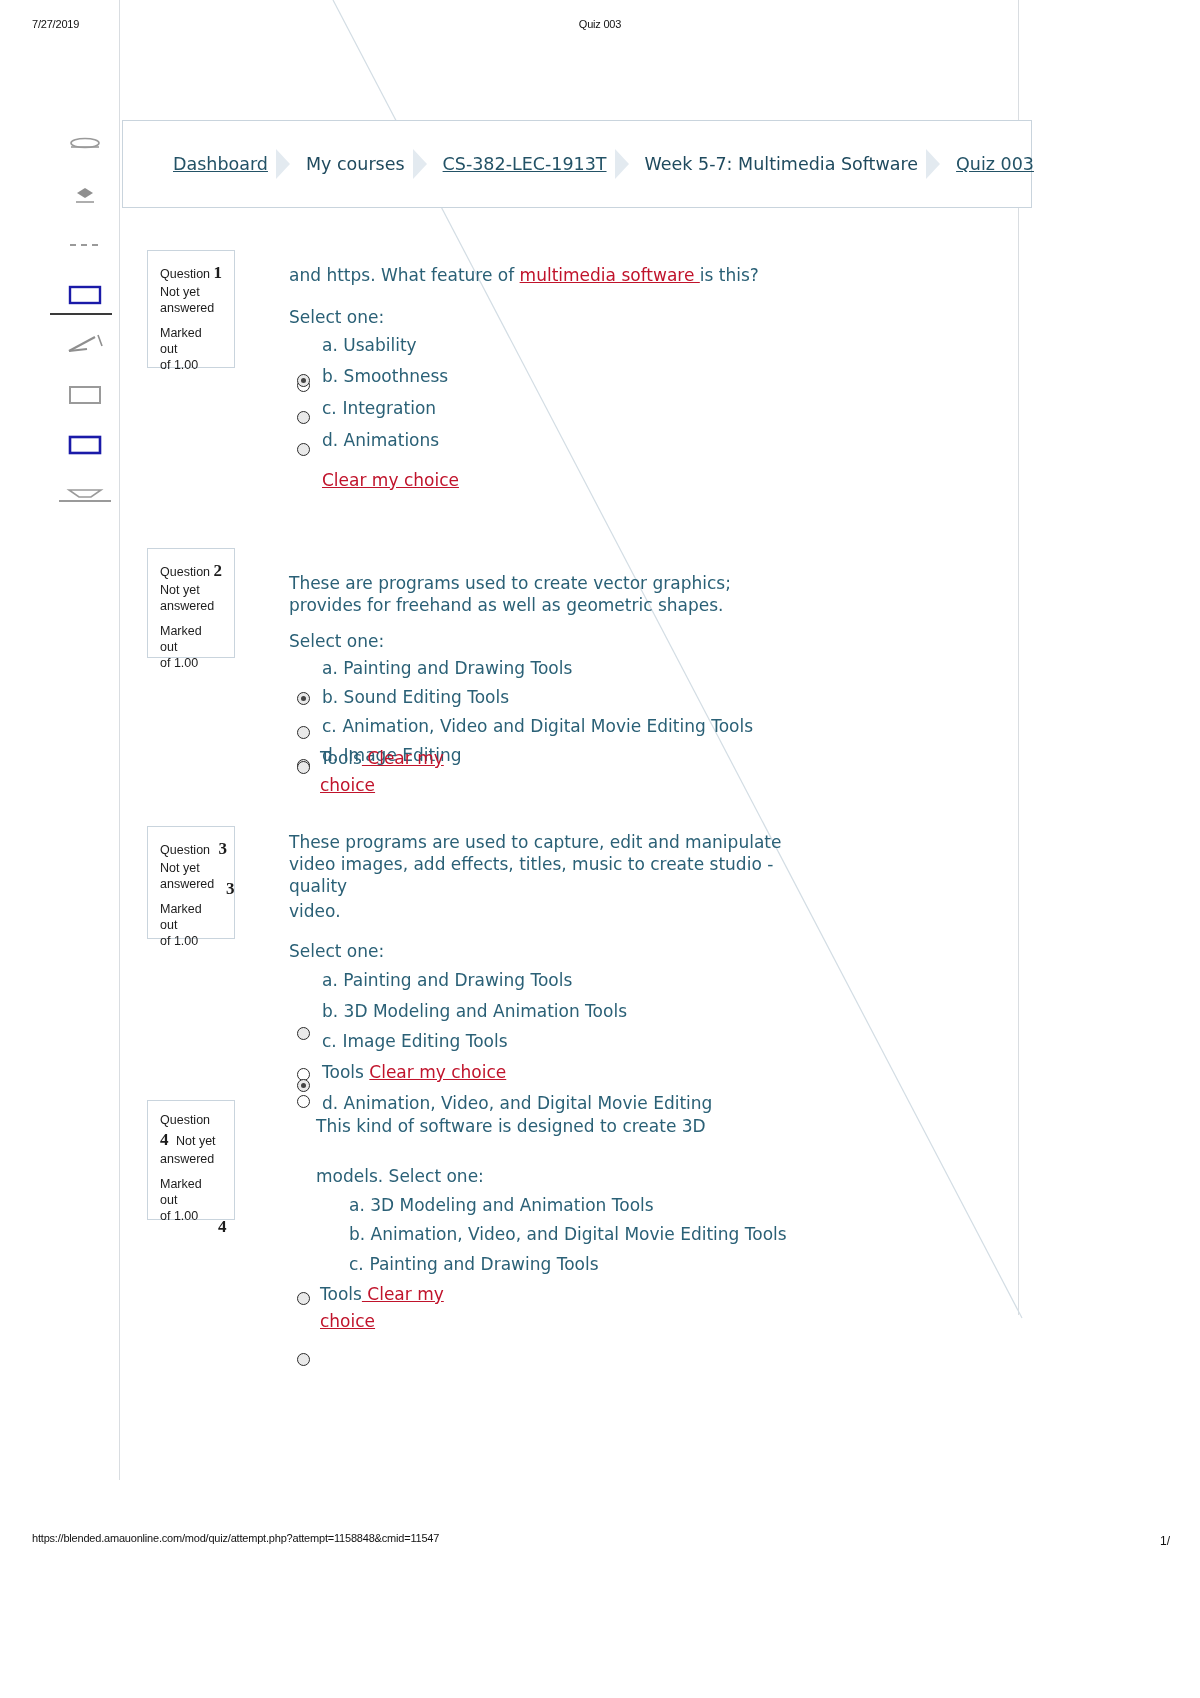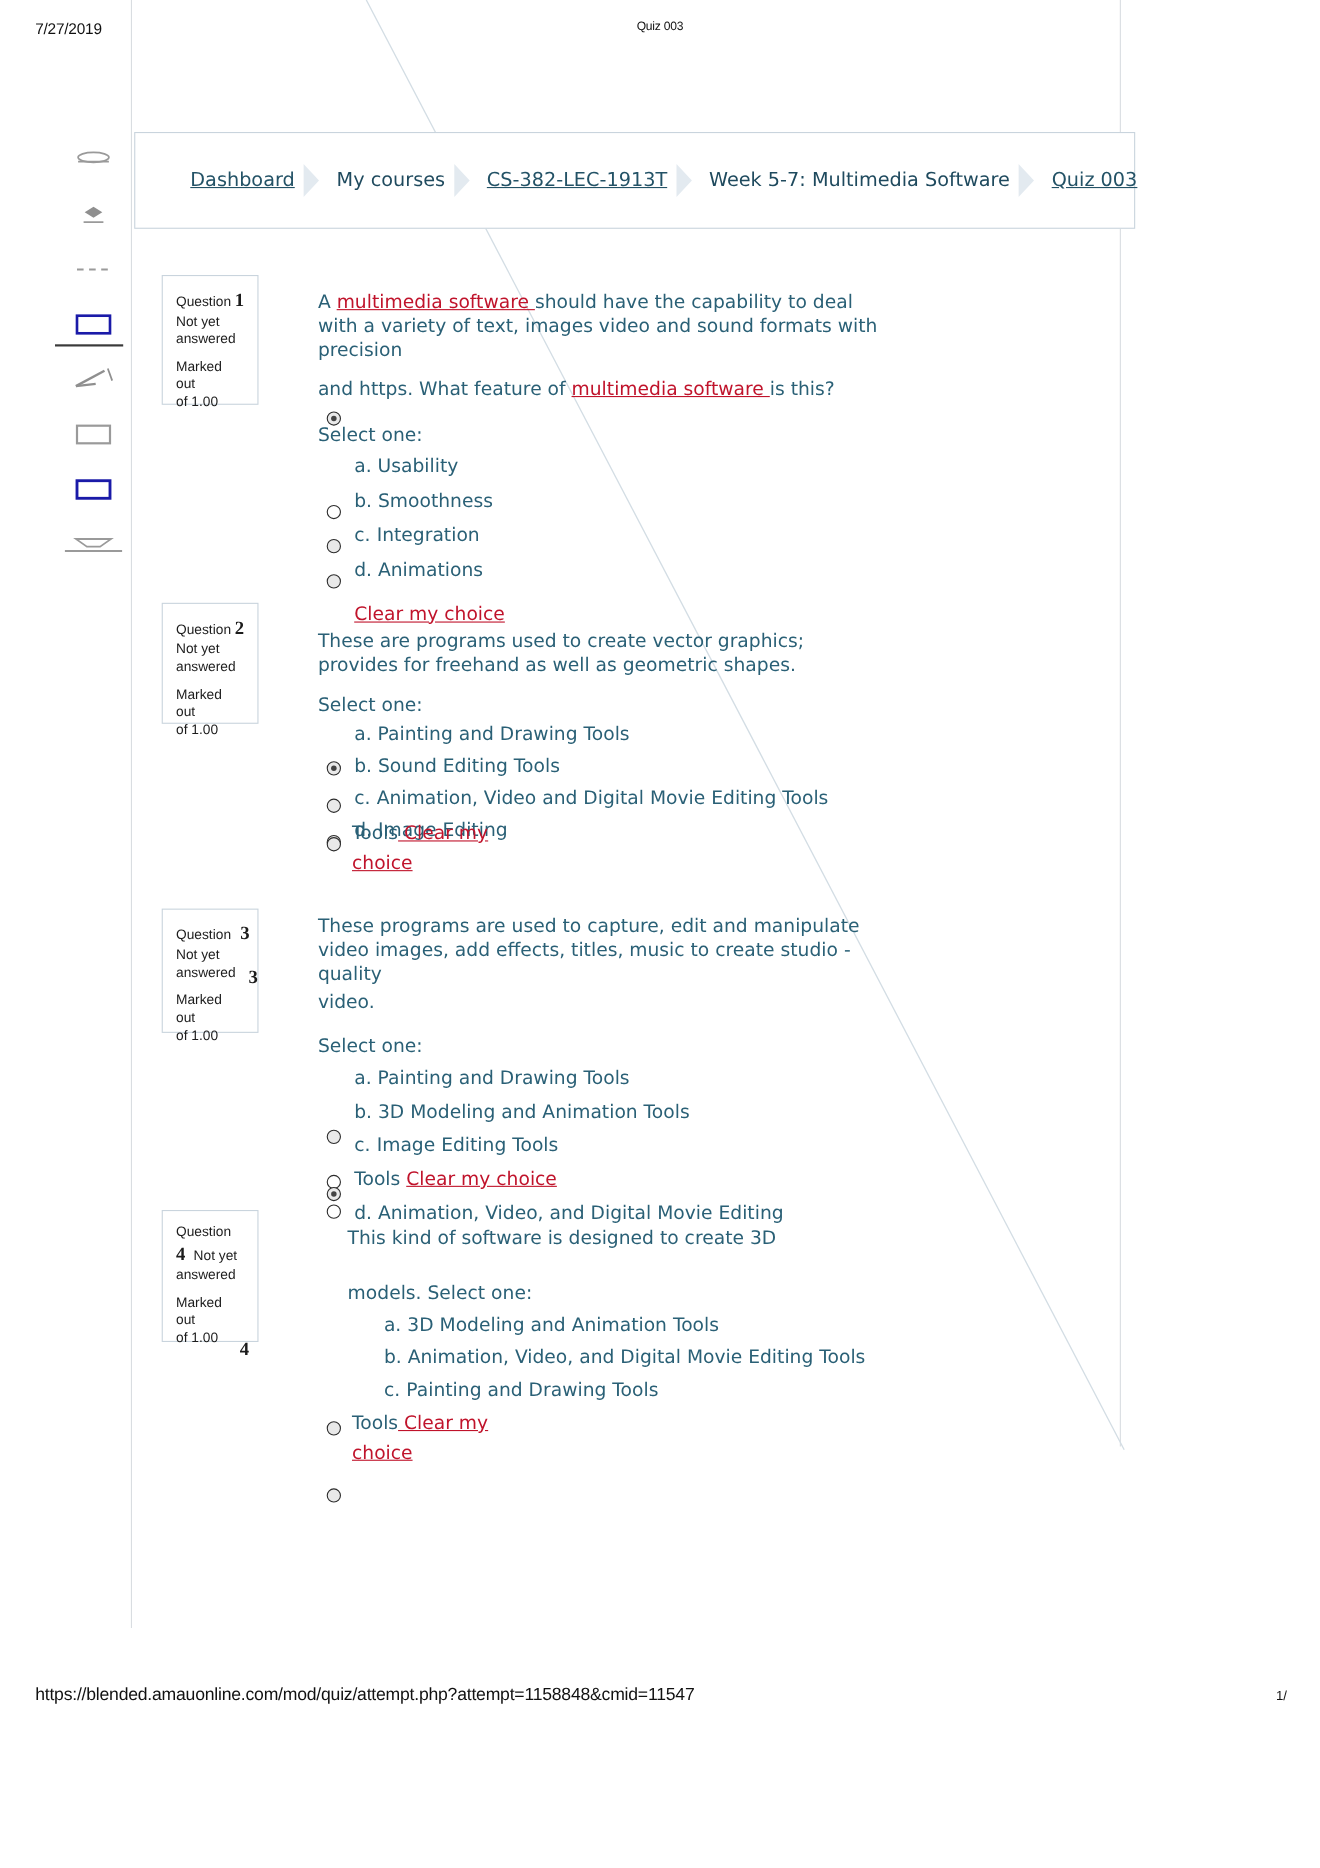--- a/index.html
+++ b/index.html
@@ -11,32 +11,32 @@
     width: 1200px; height: 1698px;
     position: relative;
     font-family: "DejaVu Sans", sans-serif;
     color: #2b5d6e;
     overflow: hidden;
   }
 
   
   .print-date {
     position: absolute; left: 32px; top: 18px;
-    font-size: 14px; color: #111; font-family: "Liberation Sans", sans-serif;
+    font-size: 11px; color: #111; font-family: "Liberation Sans", sans-serif;
     letter-spacing: -0.2px;
   }
   .print-title {
     position: absolute; left: 0; top: 18px; width: 1200px;
     text-align: center;
     font-size: 11px; color: #111; font-family: "Liberation Sans", sans-serif;
     letter-spacing: -0.2px;
   }
   .print-url {
     position: absolute; left: 32px; top: 1532px;
-    font-size: 16px; color: #111; font-family: "Liberation Sans", sans-serif;
+    font-size: 11px; color: #111; font-family: "Liberation Sans", sans-serif;
     letter-spacing: -0.2px;
   }
   .print-page {
     position: absolute; right: 30px; top: 1534px;
     font-size: 12px; color: #111; font-family: "Liberation Sans", sans-serif;
   }
 
   
   .frame-left {
     position: absolute; left: 119px; top: 0; width: 1px; height: 1480px;
@@ -227,25 +227,20 @@
     <span>Question</span>
     <span class="big">1</span>
   </div>
   <div>Not yet</div>
   <div>answered</div>
   <div class="mark">Marked out</div>
   <div>of 1.00</div>
 </div>
 
 <div class="qbody" style="left:289px; top:265px; width:700px;">
-  <p class="stem">
-    <span>A </span><span class="redlink">multimedia software </span><span>should have the capability to deal</span><br>
-    <span>with a variety of text, images video and sound formats with</span><br>
-    <span>precision</span>
-  </p>
   <p class="stem2">
     <span>and https. What feature of </span><span class="redlink">multimedia software </span><span>is this?</span>
   </p>
   <p class="selone">Select one:</p>
 
   <div class="opt">
     <span class="ltr">a.</span>
     <span>Usability</span>
   </div>
   <div class="opt">

